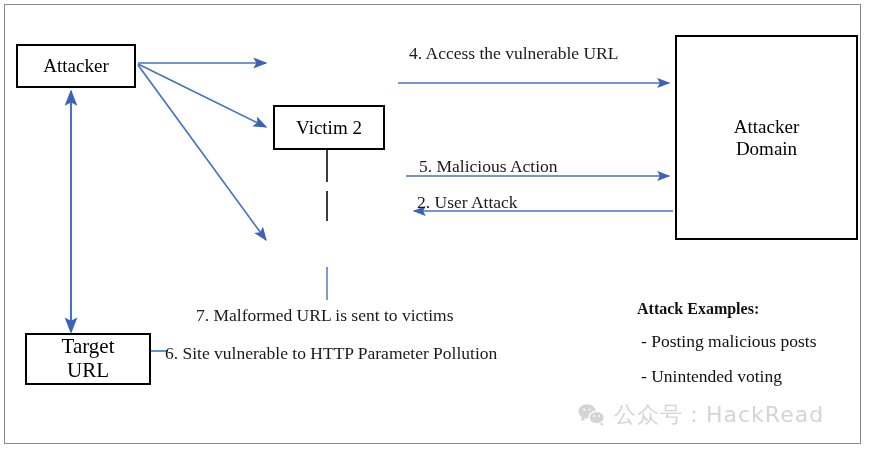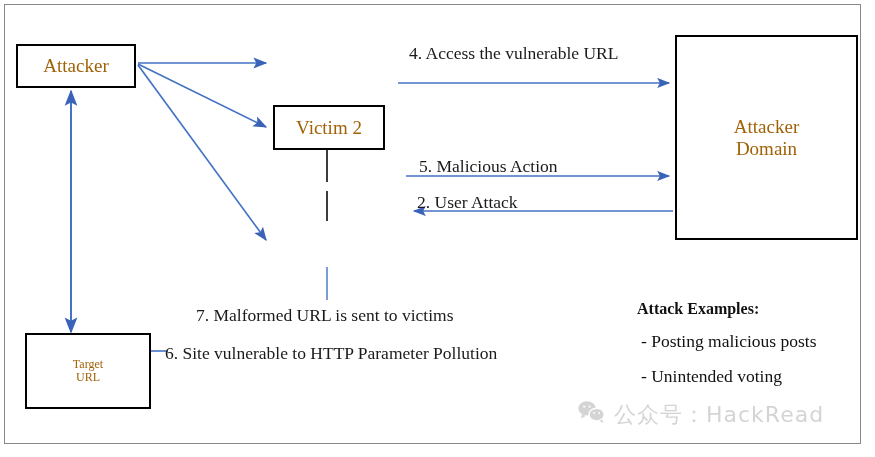--- a/index.html
+++ b/index.html
@@ -30,34 +30,34 @@
   }
   .node {
     position: absolute;
     border: 2px solid #000000;
     background: #ffffff;
     box-sizing: border-box;
     display: flex;
     align-items: center;
     justify-content: center;
     text-align: center;
-    color: #a16207;
+    color: #000000;
     line-height: 1.12;
   }
   .node-label {
     display: block;
     white-space: pre-line;
   }
   #node-attacker {
     left: 16px; top: 44px; width: 120px; height: 44px;
     font-size: 19px;
   }
   #node-target-url {
-    left: 25px; top: 333px; width: 126px; height: 76px;
-    font-size: 12px;
+    left: 25px; top: 333px; width: 126px; height: 52px;
+    font-size: 21px;
   }
   #node-victim-1 {
     left: 273px; top: 42px; width: 112px; height: 44px;
     font-size: 19px;
   }
   #node-victim-2 {
     left: 273px; top: 105px; width: 112px; height: 45px;
     font-size: 19px;
   }
   #node-victim-n {
@@ -111,21 +111,21 @@
     width: 875px; height: 457px;
     pointer-events: none;
   }
 
   
   #watermark {
     position: absolute;
     left: 578px;
     top: 400px;
     display: flex;
-    align-items: flex-start;
+    align-items: flex-end;
     gap: 9px;
     opacity: 0.42;
     pointer-events: none;
   }
   #watermark-text {
     font-family: "DejaVu Sans", sans-serif;
     font-size: 22px;
     color: #9a9a9a;
     letter-spacing: 1px;
     white-space: nowrap;

